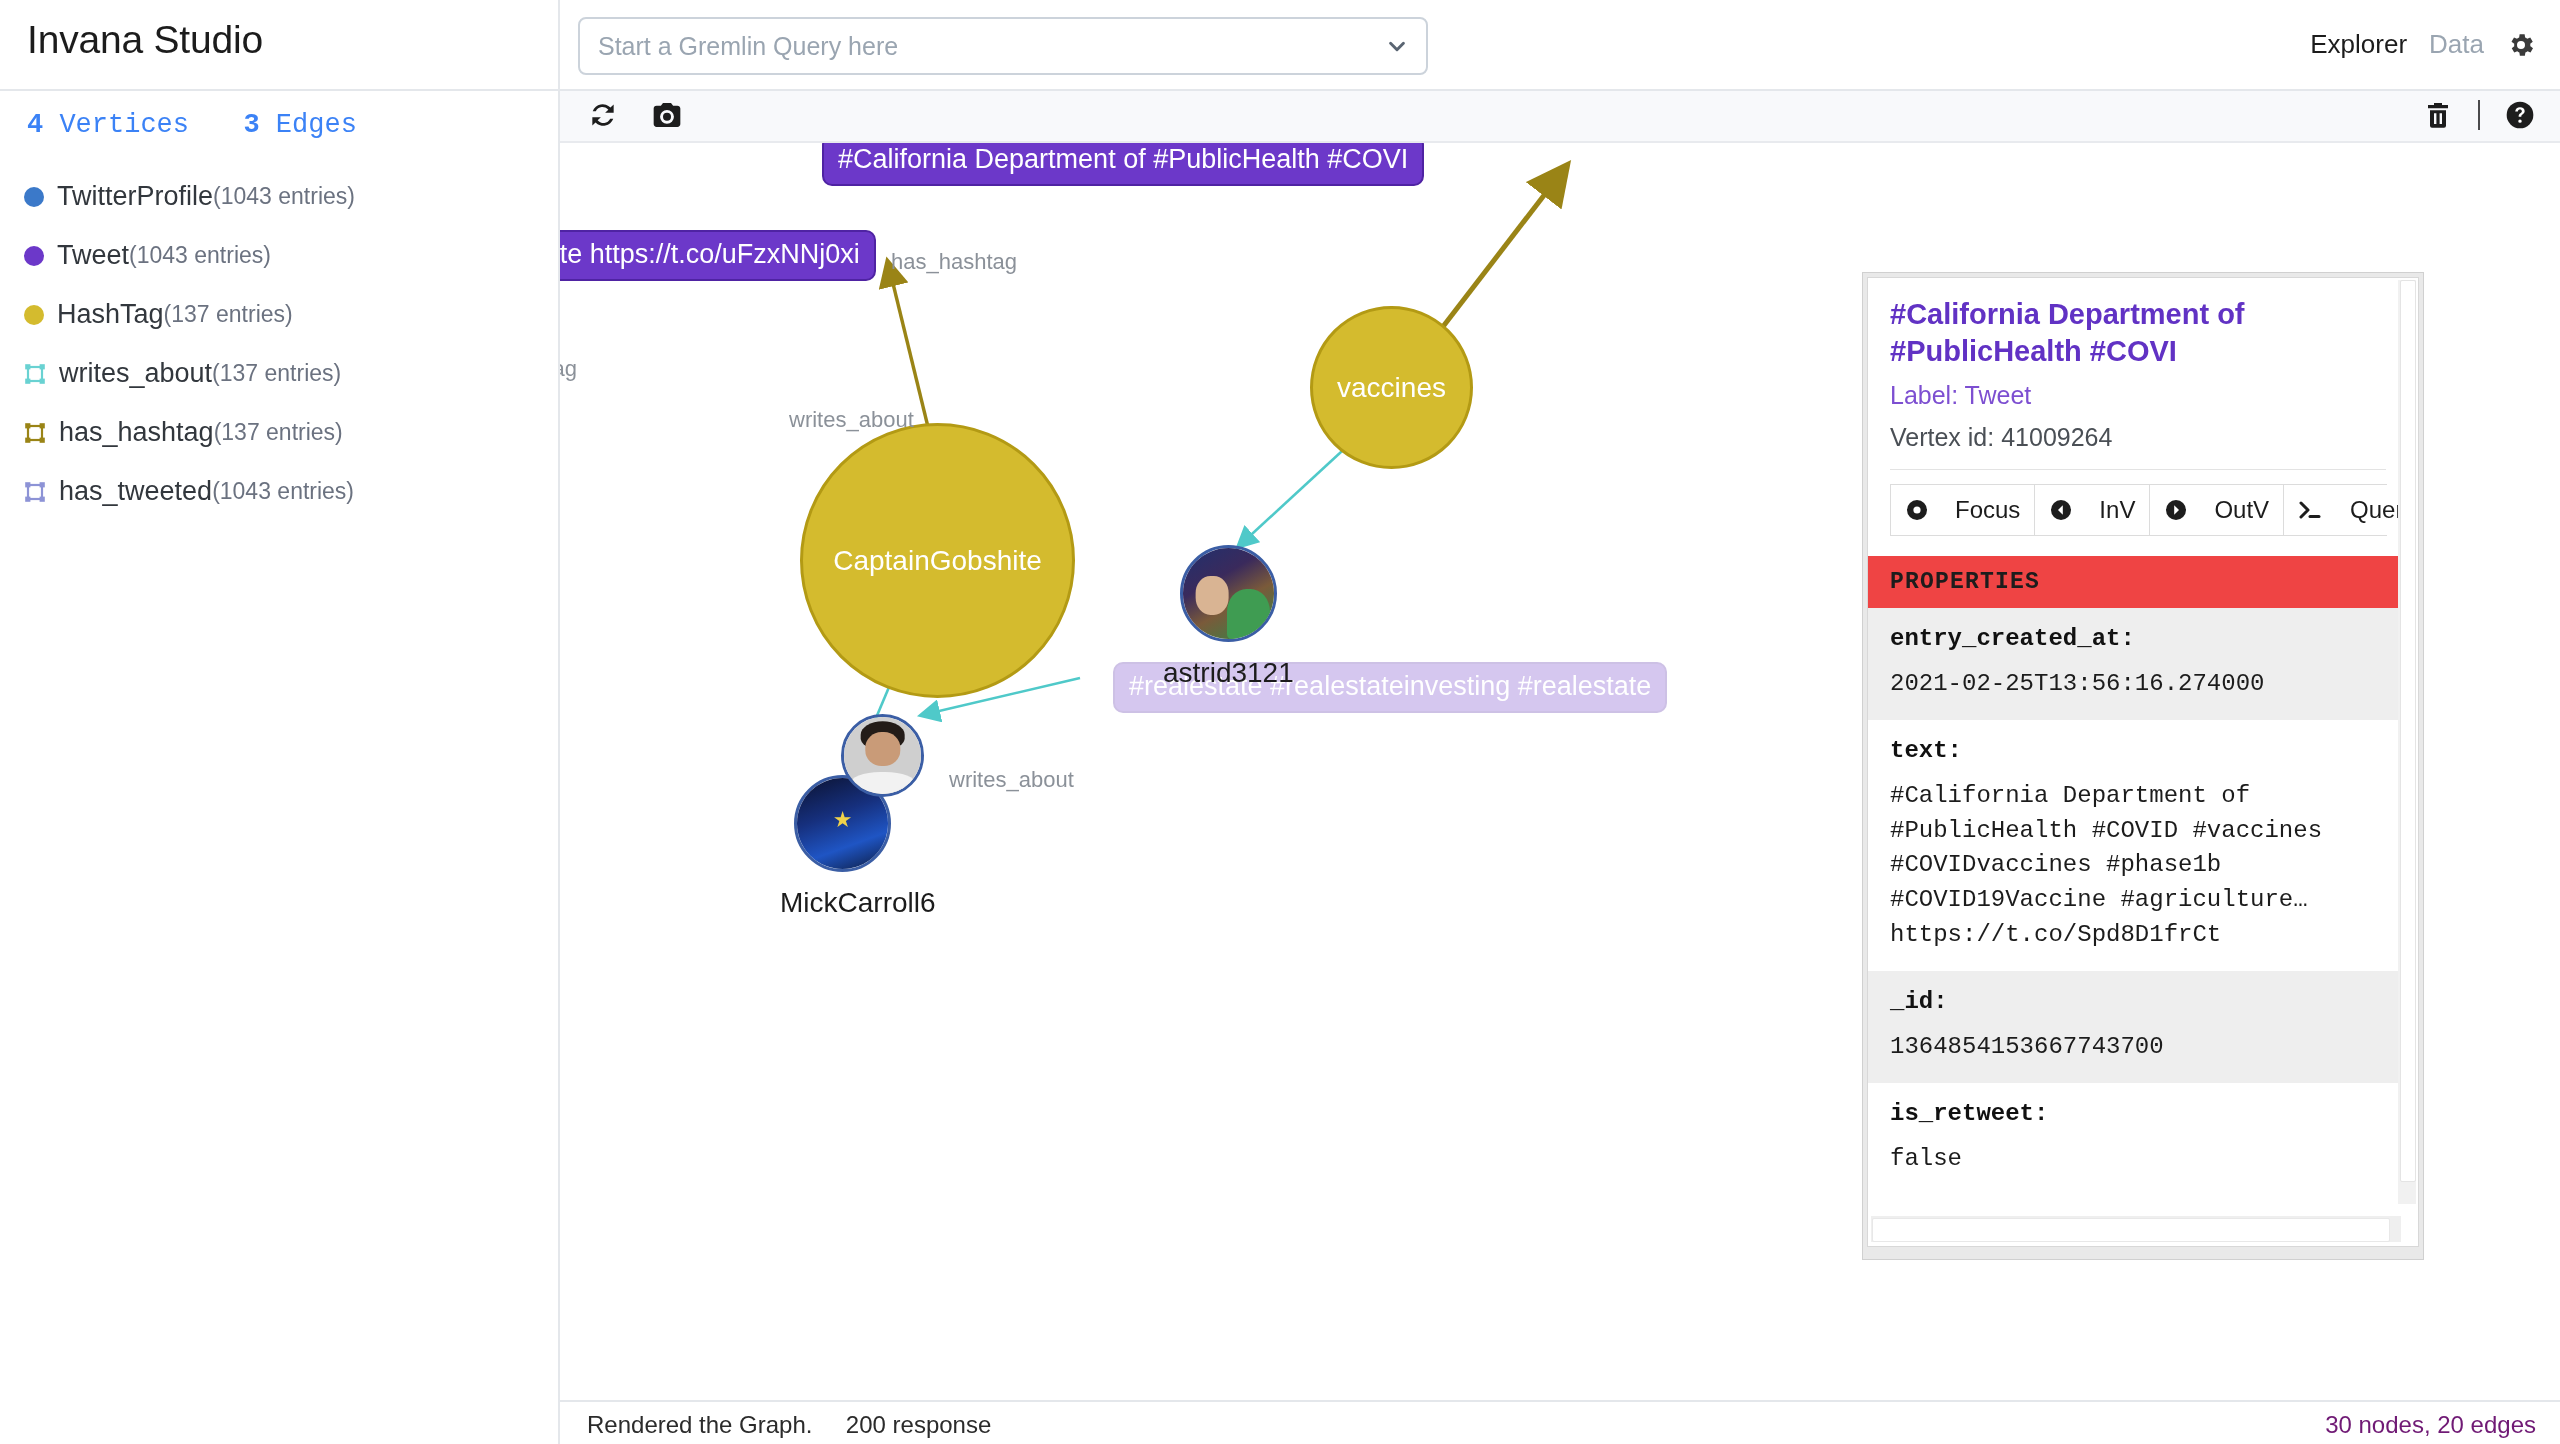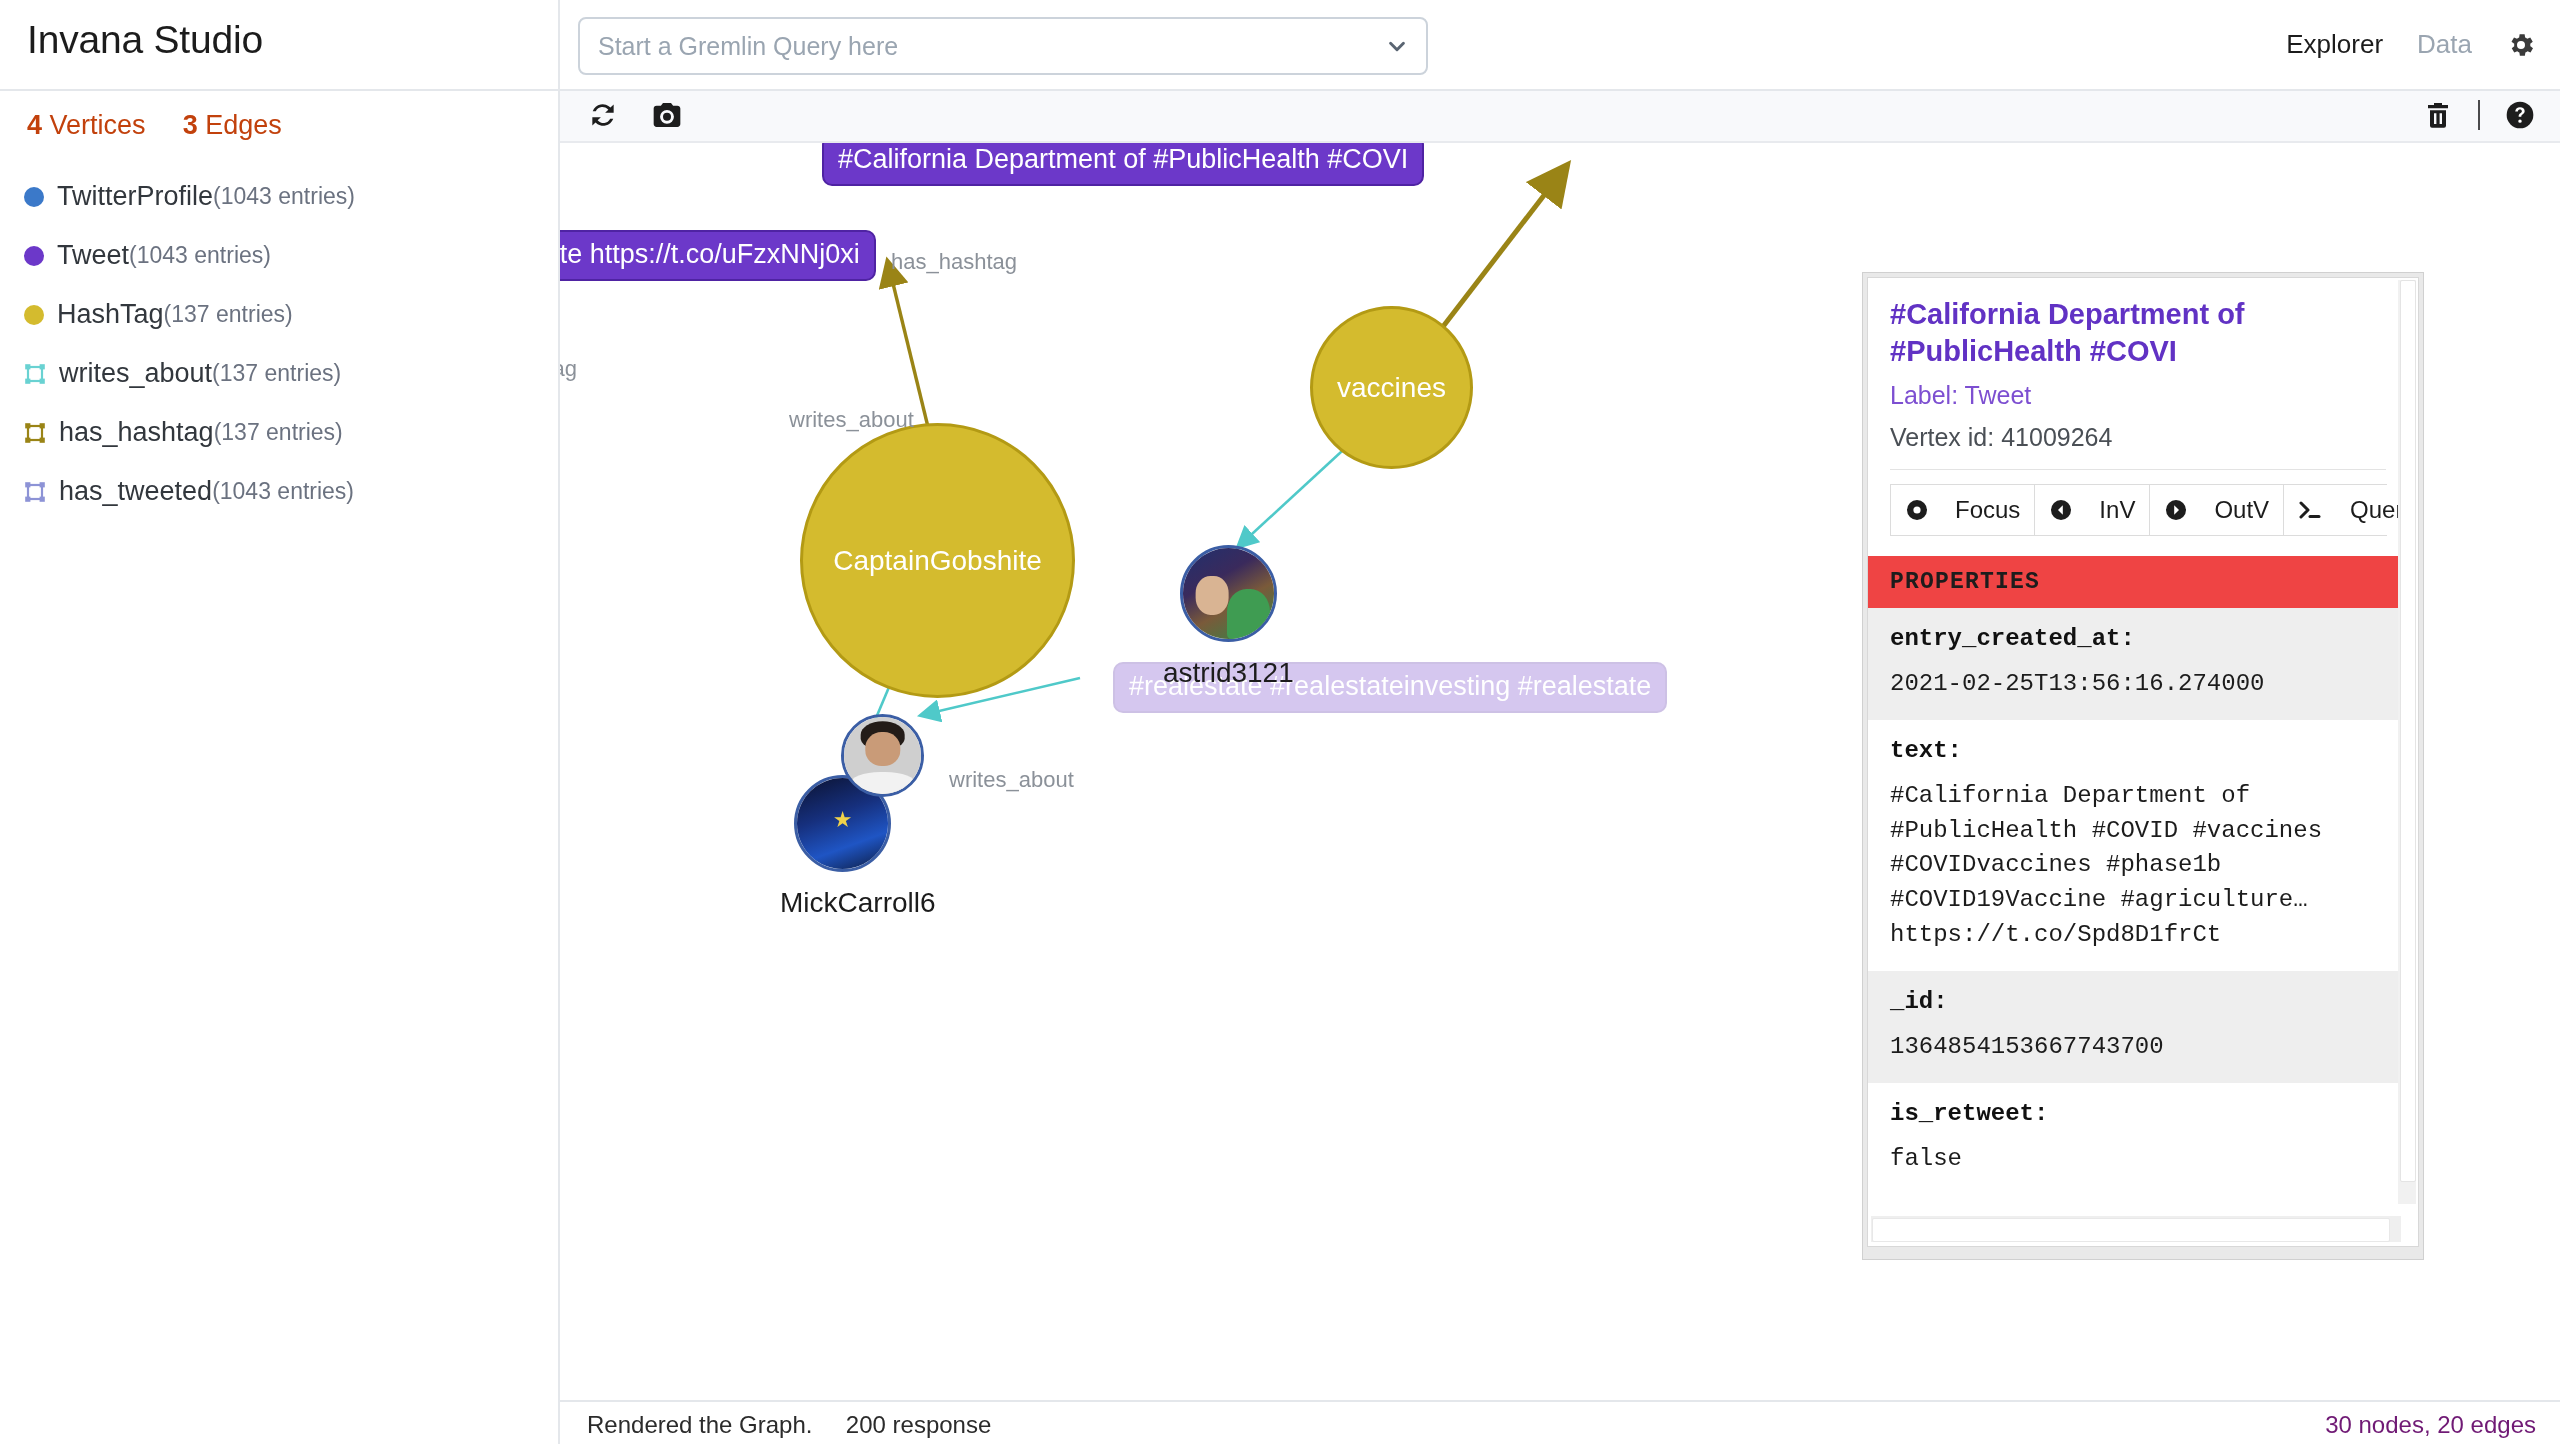--- a/index.html
+++ b/index.html
@@ -31,33 +31,33 @@
     border:2px solid #ccd3db;border-radius:8px;background:#fff;
     display:flex;align-items:center;padding:0 18px;
   }
   .query-box .ph{
     flex:1;font-size:25px;color:#9aa5b1;font-family:"Liberation Sans", sans-serif;
   }
   .chev{width:22px;height:22px;flex:0 0 auto;}
   .chev svg{display:block;}
 
   .top-right{
-    position:absolute;right:24px;top:0;height:89px;display:flex;align-items:center;gap:34px;
+    position:absolute;right:24px;top:0;height:89px;display:flex;align-items:center;gap:22px;
   }
   .nav-link{font-size:26px;color:#1c1c1c;cursor:pointer;}
   .nav-link.muted{color:#9aa5b1;}
   .gear-top{width:30px;height:30px;cursor:pointer;}
 
   
   .sidebar{
     position:absolute;left:0;top:91px;width:558px;height:1353px;background:#fff;
     padding:0;box-sizing:border-box;
   }
   .counts{
-    position:absolute;left:27px;top:19px;font-size:27px;color:#c2410c;white-space:nowrap;
+    position:absolute;left:27px;top:19px;font-size:27px;color:#3b82f6;white-space:nowrap;font-family:Liberation Mono, monospace;
   }
   .counts b{font-weight:700;}
   .counts .gap{display:inline-block;width:22px;}
   .legend{position:absolute;left:24px;top:76px;width:520px;}
   .legend-item{
     display:flex;align-items:center;height:59px;cursor:pointer;
   }
   .dot{width:20px;height:20px;border-radius:50%;flex:0 0 auto;margin-right:13px;}
   .sq{width:22px;height:22px;flex:0 0 auto;margin-right:13px;position:relative;}
   .sq svg{display:block;}

